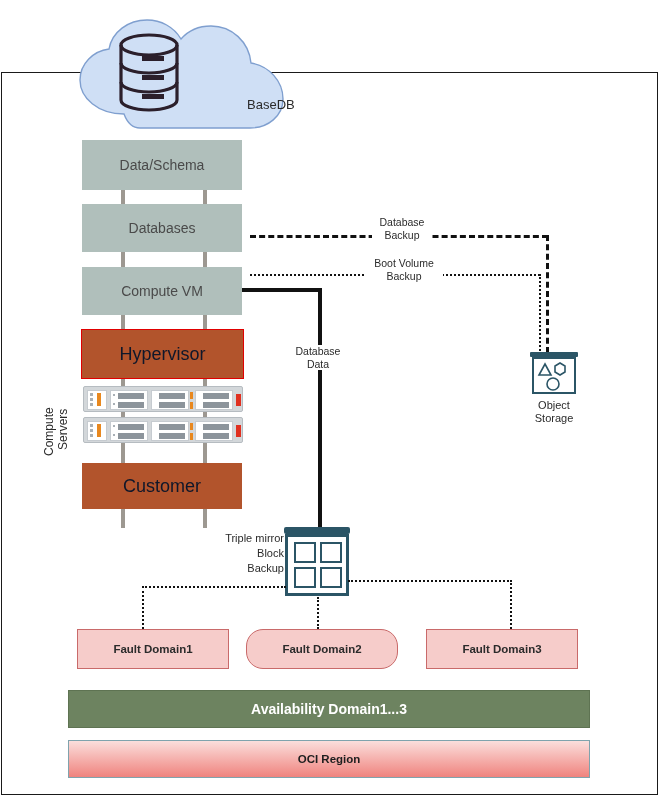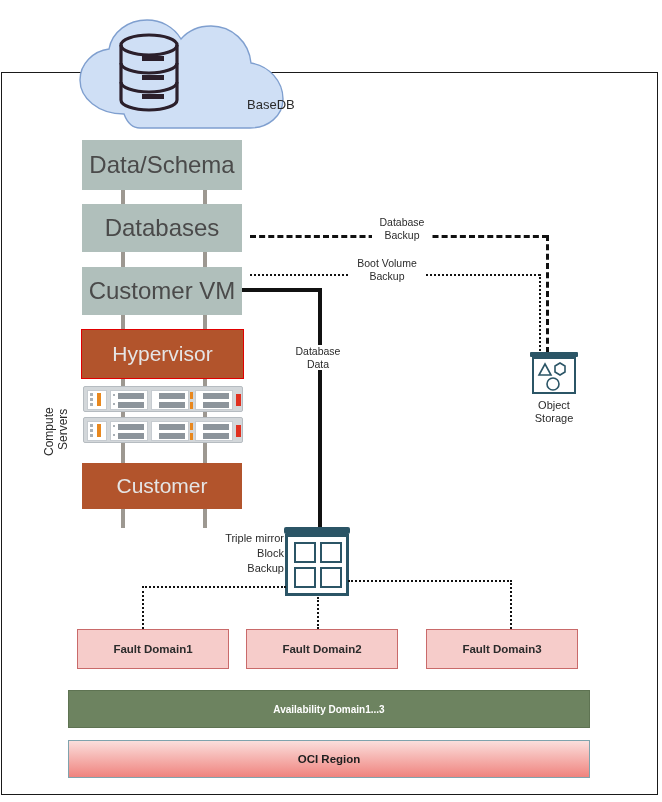--- a/index.html
+++ b/index.html
@@ -12,22 +12,22 @@
   .frame{position:absolute;border:1.5px solid #1a1a1a;box-sizing:border-box;}
 
   
   .cloud-wrap{position:absolute;left:62px;top:18px;width:240px;height:115px;}
   .cloud-label{position:absolute;left:185px;top:79px;font-size:13px;color:#2b2b2b;
                white-space:nowrap;}
 
   
   .layer{position:absolute;box-sizing:border-box;display:flex;align-items:center;
          justify-content:center;text-align:center;white-space:nowrap;}
-  .layer-teal{background:#b0bfbb;color:#4a4a4a;font-size:24px;}
-  .layer-orange{background:#b2542c;color:#e5e5e5;font-size:21px;}
+  .layer-teal{background:#b0bfbb;color:#4a4a4a;font-size:14px;}
+  .layer-orange{background:#b2542c;color:#0f172a;font-size:18px;}
   .layer-orange.bordered{border:1.5px solid #e00000;}
 
   
   .vconn{position:absolute;width:4px;background:#9d9891;}
 
   
   .compute-label{position:absolute;left:30px;top:368px;width:22px;height:90px;
                  font-size:12px;color:#2b2b2b;}
   .compute-label span{position:absolute;transform-origin:0 0;
                       transform:rotate(-90deg);white-space:nowrap;}
@@ -75,21 +75,21 @@
                   font-size:11px;color:#2b2b2b;line-height:15px;}
 
   
   .fdbox{position:absolute;box-sizing:border-box;background:#f6ccca;
          border:1px solid #c96a6a;display:flex;align-items:center;
          justify-content:center;font-size:11.5px;color:#2b2b2b;font-weight:bold;}
 
   
   .adbar{position:absolute;box-sizing:border-box;background:#6d8360;
          border:1px solid #5e7352;display:flex;align-items:center;
-         justify-content:center;font-size:10px;color:#ffffff;font-weight:bold;}
+         justify-content:center;font-size:14px;color:#ffffff;font-weight:bold;}
   .ocibar{position:absolute;box-sizing:border-box;
           background:linear-gradient(180deg,#fbdedc 0%,#f1918c 85%,#ee837e 100%);
           border:1px solid #7fa3ad;display:flex;align-items:center;
           justify-content:center;font-size:11.5px;color:#1e1e1e;font-weight:bold;}
 </style>
 </head>
 <body>
 
 <div id="stage">
 
@@ -122,21 +122,21 @@
 
   <div class="layer layer-teal" style="left:82px;top:140px;width:160px;height:50px;">
     <span>Data/Schema</span>
   </div>
 
   <div class="layer layer-teal" style="left:82px;top:204px;width:160px;height:48px;">
     <span>Databases</span>
   </div>
 
   <div class="layer layer-teal" style="left:82px;top:267px;width:160px;height:48px;">
-    <span>Customer VM</span>
+    <span>Compute VM</span>
   </div>
 
   <div class="layer layer-orange bordered" style="left:81px;top:329px;width:163px;height:50px;">
     <span>Hypervisor</span>
   </div>
 
   <div class="layer layer-orange" style="left:82px;top:463px;width:160px;height:46px;">
     <span>Customer</span>
   </div>
 
@@ -199,21 +199,21 @@
 
   <div class="dashline h" style="left:250px;top:235px;width:298px;"></div>
   <div class="dashline v" style="left:546px;top:235px;height:118px;"></div>
   <div class="linelabel" style="left:372px;top:216px;width:60px;">
     <div>Database</div>
     <div>Backup</div>
   </div>
 
   <div class="dotline h" style="left:250px;top:274px;width:290px;"></div>
   <div class="dotline v" style="left:539px;top:274px;height:80px;"></div>
-  <div class="linelabel" style="left:348px;top:257px;width:78px;">
+  <div class="linelabel" style="left:365px;top:257px;width:78px;">
     <div>Boot Volume</div>
     <div>Backup</div>
   </div>
 
   <div class="objstore">
     <div class="topbar"></div>
     <div class="body">
       <svg width="40" height="33" viewBox="0 0 40 33">
         <polygon points="11,5 17,16 5,16" fill="none" stroke="#2b5566" stroke-width="1.6"></polygon>
         <polygon points="26,4 31,7 31,13 26,16 21,13 21,7" fill="none" stroke="#2b5566" stroke-width="1.6"></polygon>
@@ -252,21 +252,21 @@
   <div class="dotline v" style="left:142px;top:586px;height:43px;"></div>
 
   <div class="dotline v" style="left:317px;top:597px;height:32px;"></div>
 
   <div class="dotline h" style="left:348px;top:580px;width:164px;"></div>
   <div class="dotline v" style="left:510px;top:580px;height:49px;"></div>
 
   <div class="fdbox" style="left:77px;top:629px;width:152px;height:40px;">
     <span>Fault Domain1</span>
   </div>
-  <div class="fdbox" style="left:246px;top:629px;width:152px;height:40px;">
+  <div class="fdbox" style="left:246px;top:629px;width:152px;height:40px;border-radius:17px;">
     <span>Fault Domain2</span>
   </div>
   <div class="fdbox" style="left:426px;top:629px;width:152px;height:40px;">
     <span>Fault Domain3</span>
   </div>
 
   <div class="adbar" style="left:68px;top:690px;width:522px;height:38px;">
     <span>Availability Domain1...3</span>
   </div>
 

